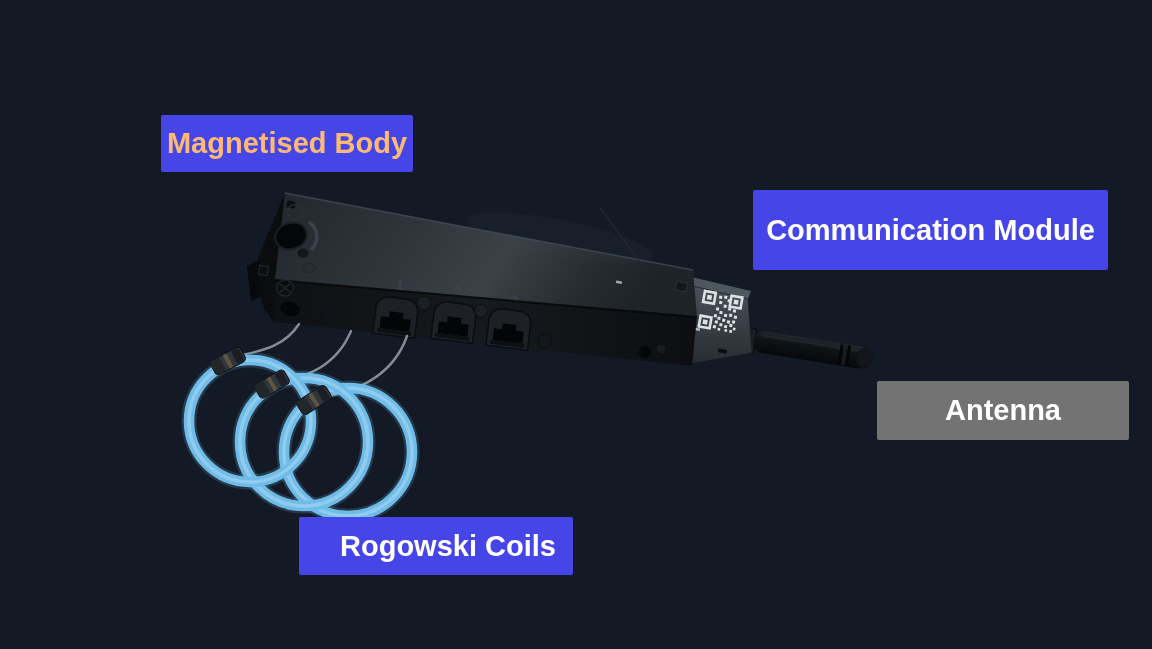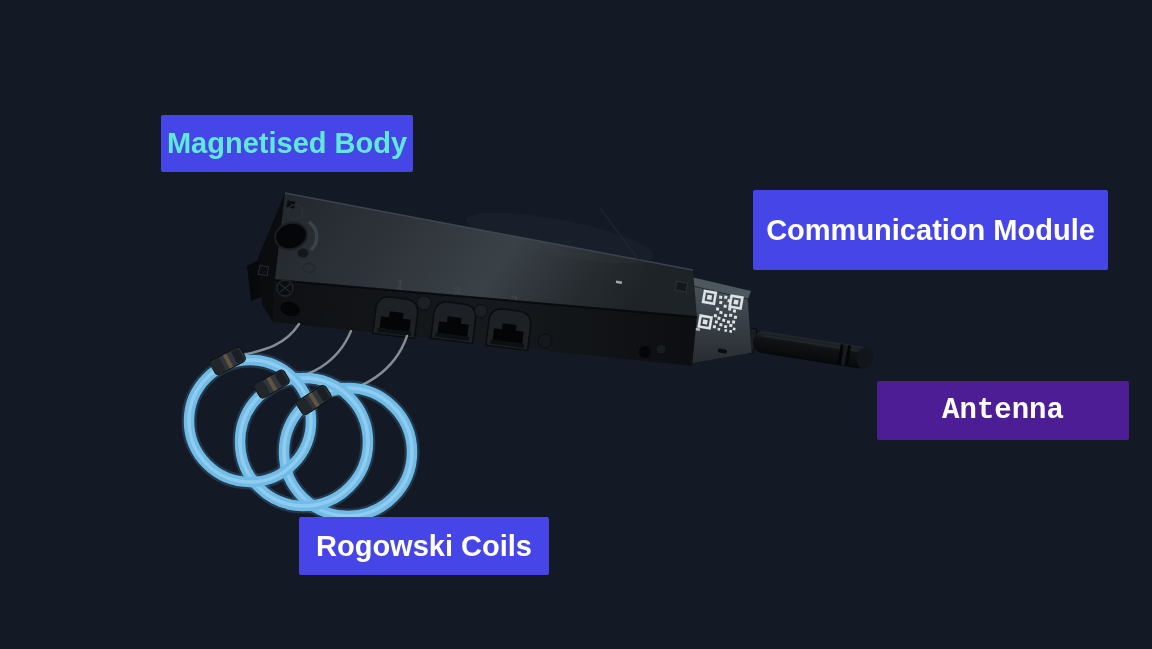--- a/index.html
+++ b/index.html
@@ -198,20 +198,20 @@
       </g>
       <g transform="translate(314,400) rotate(-33)">
         <rect x="-17" y="-8" width="34" height="16" rx="4" fill="#30363d" stroke="#0d0f12"></rect>
         <rect x="-17" y="-8" width="11" height="16" rx="4" fill="#212629"></rect>
         <rect x="-2" y="-7.5" width="4" height="15" fill="#6a5b40" opacity="0.85"></rect>
         <rect x="7" y="-7" width="8" height="14" rx="2" fill="#1b1f24"></rect>
       </g>
     </g>
   </svg>
 
-  <div class="label label-magnetised" style="background-color: rgb(70, 70, 232); color: #5eead4;">Magnetised Body</div>
+  <div class="label label-magnetised" style="background-color: rgb(70, 70, 232); color: #fdba74;">Magnetised Body</div>
 
   <div class="label label-communication" style="background-color: rgb(70, 70, 232); color: #ffffff;">Communication Module</div>
 
-  <div class="label label-antenna" style="background-color: #4c1d95; color: rgb(255, 255, 255); font-family: Liberation Mono, monospace;">Antenna</div>
-
-  <div class="label label-rogowski" style="background-color: rgb(70, 70, 232); color: rgb(255, 255, 255);">Rogowski Coils</div>
+  <div class="label label-antenna" style="background-color: #737373; color: rgb(255, 255, 255);">Antenna</div>
+
+  <div class="label label-rogowski" style="background-color: rgb(70, 70, 232); color: rgb(255, 255, 255); padding-left: 24px;">Rogowski Coils</div>
 </div>
 
 </body></html>

